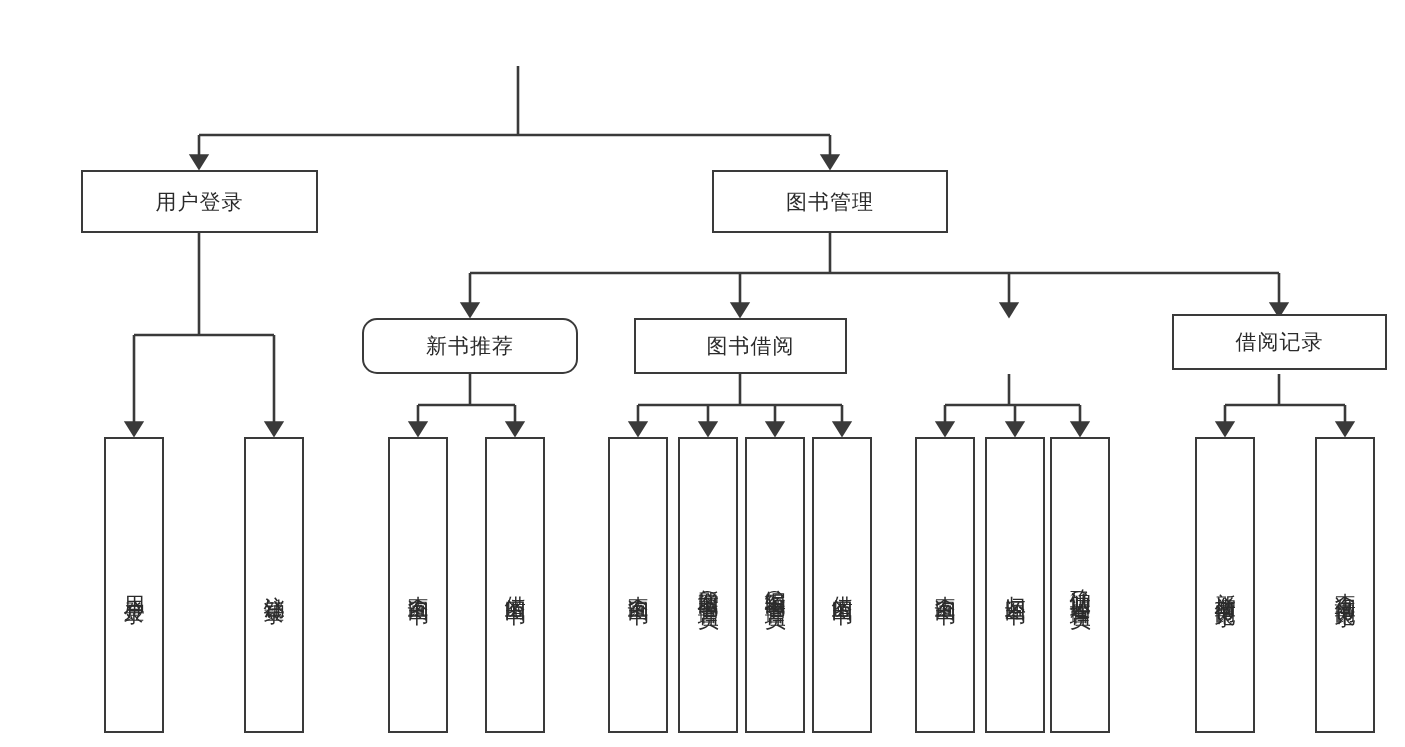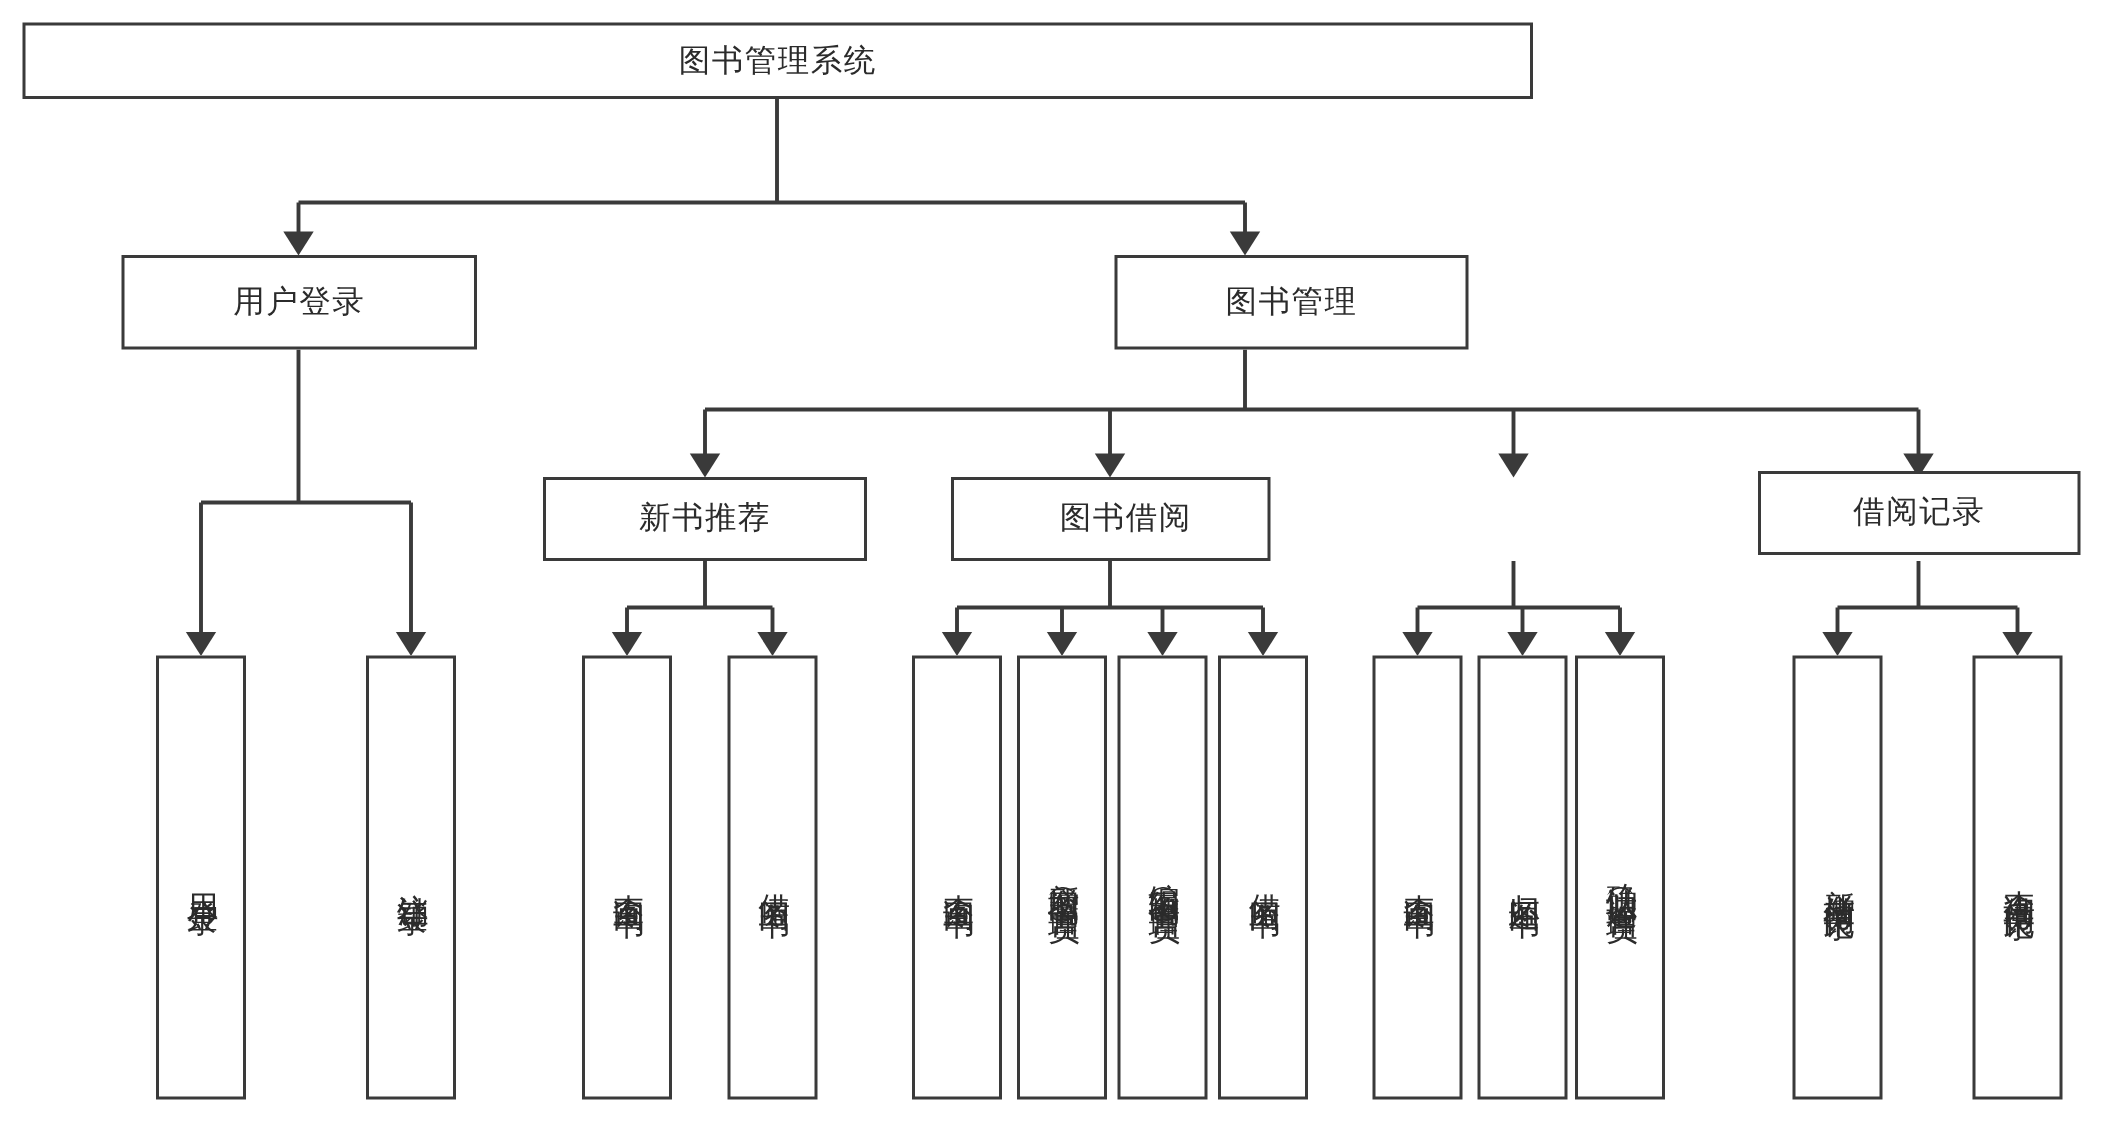--- a/index.html
+++ b/index.html
@@ -112,32 +112,29 @@
       <path d="M1015,405 L1015,427" marker-end="url(#arrowhead)"></path>
       <path d="M1080,405 L1080,427" marker-end="url(#arrowhead)"></path>
 
       <path d="M1279,374 L1279,405"></path>
       <path d="M1225,405 L1345,405"></path>
       <path d="M1225,405 L1225,427" marker-end="url(#arrowhead)"></path>
       <path d="M1345,405 L1345,427" marker-end="url(#arrowhead)"></path>
     </g>
   </svg>
 
-  <div class="node horiz" style="left:15px; top:15px; width:1007px; height:51px;">
-    <span>图书管理系统</span>
-  </div>
 
   <div class="node horiz" style="left:81px; top:170px; width:237px; height:63px;">
     <span>用户登录</span>
   </div>
-  <div class="node horiz" style="left:712px; top:170px; width:236px; height:63px;margin-left:31px;">
+  <div class="node horiz" style="left:712px; top:170px; width:236px; height:63px;">
     <span>图书管理</span>
   </div>
 
-  <div class="node horiz" style="left:362px; top:318px; width:216px; height:56px;">
+  <div class="node horiz" style="left:362px; top:318px; width:216px; height:56px;border-radius:15px;">
     <span>新书推荐</span>
   </div>
   <div class="node horiz" style="left:634px; top:318px; width:213px; height:56px;padding-left:20px;">
     <span>图书借阅</span>
   </div>
   <div class="node horiz" style="left:1172px; top:314px; width:215px; height:56px;">
     <span>借阅记录</span>
   </div>
 
   <div class="node vert" style="left:104px; top:437px; width:60px; height:296px;">

